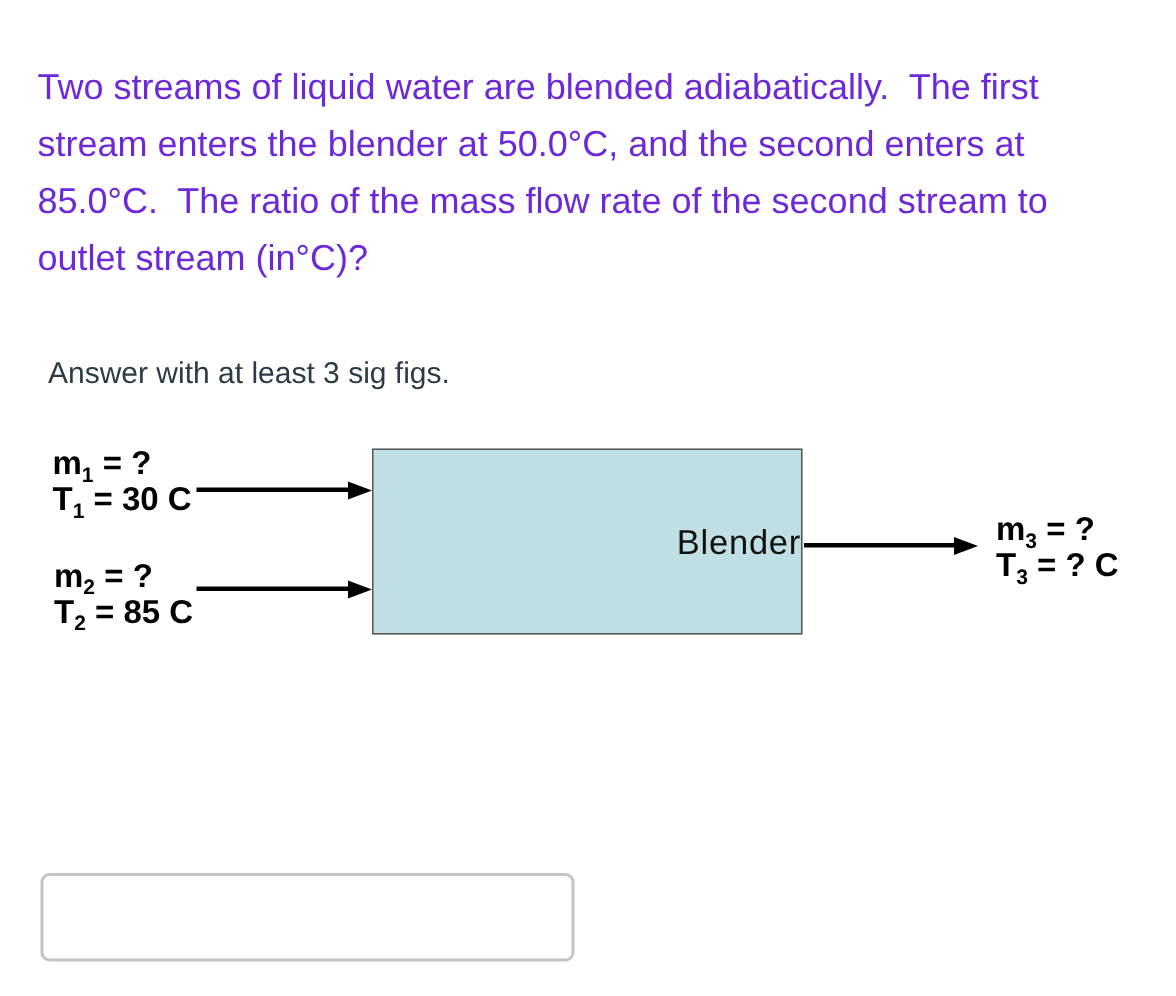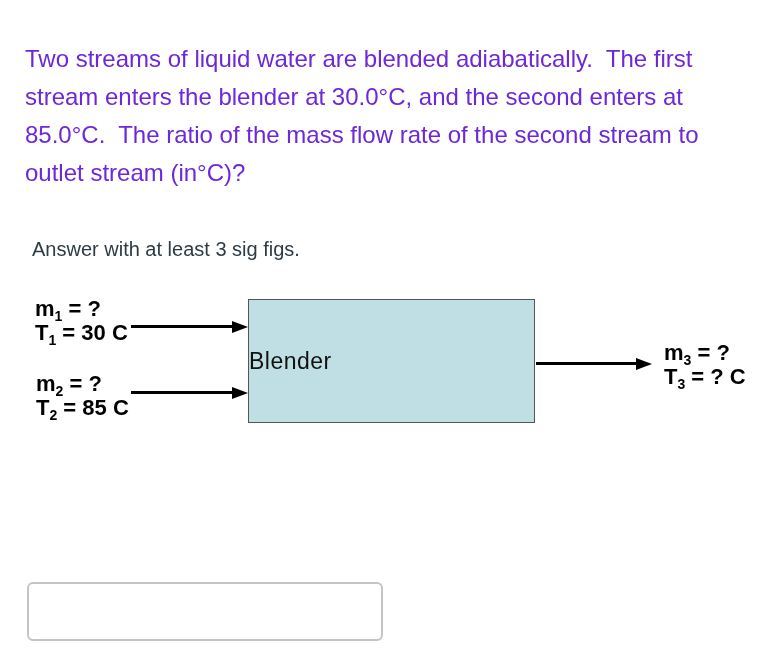--- a/index.html
+++ b/index.html
@@ -58,21 +58,21 @@
   .blender-box {
     position: absolute;
     left: 248px;
     top: 299px;
     width: 287px;
     height: 124px;
     background: #c0dfe4;
     border: 1.5px solid #555555;
     display: flex;
     align-items: center;
-    justify-content: flex-start;
+    justify-content: flex-end;
   }
   .blender-label {
     font-size: 23px;
     color: #111111;
     letter-spacing: 0.5px;
   }
 
   .arrow {
     position: absolute;
     height: 3px;
@@ -110,21 +110,21 @@
     outline: none;
   }
 </style>
 </head>
 <body>
 
 <div class="page">
 
   <div class="question-text">
     <div class="qline">Two streams of liquid water are blended adiabatically.  The first</div>
-    <div class="qline">stream enters the blender at 30.0°C, and the second enters at</div>
+    <div class="qline">stream enters the blender at 50.0°C, and the second enters at</div>
     <div class="qline">85.0°C.  The ratio of the mass flow rate of the second stream to</div>
     <div class="qline">outlet stream (in°C)?</div>
   </div>
 
   <div class="note">Answer with at least 3 sig figs.</div>
 
   <div class="diagram">
 
     <div class="stream-label stream1-label">
       <div class="lbl-line"><span>m</span><sub>1</sub><span> = ?</span></div>

